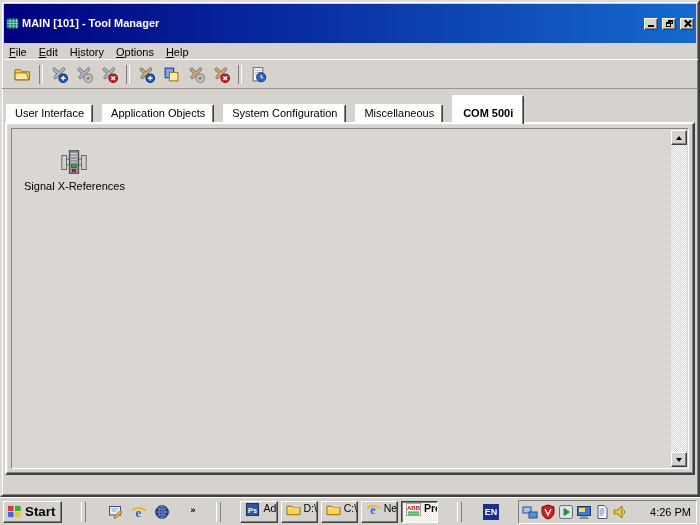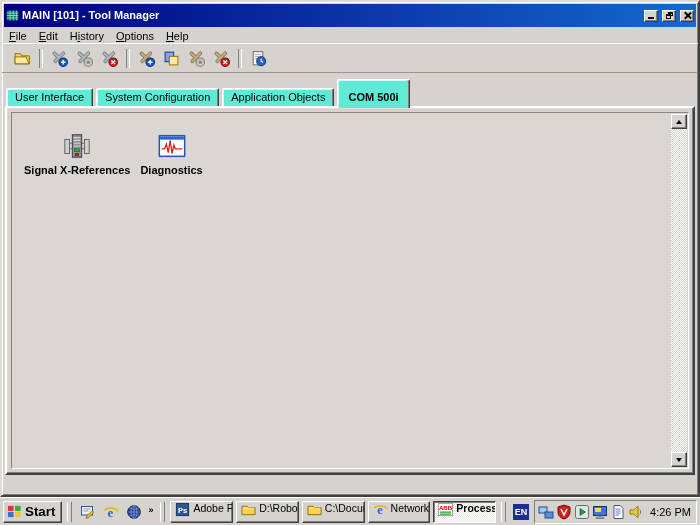--- a/index.html
+++ b/index.html
@@ -7,21 +7,21 @@
        font-family:"Liberation Sans",sans-serif;font-size:11px;color:#000;}
   svg{display:block;}
   u{text-decoration:underline;}
 
   
   #window{position:absolute;left:0;top:0;width:700px;height:497px;box-sizing:border-box;
           background:#d6d3ce;border:2px solid;border-color:#dfdcd7 #404040 #404040 #dfdcd7;
           box-shadow:inset 1px 1px 0 #fff, inset -1px -1px 0 #808080;
           display:flex;flex-direction:column;}
   .titlebar{height:15px;margin:2px 2px 0;background:linear-gradient(90deg,#000080,#1569cf);
-            display:flex;align-items:center;padding:4px 2px;gap:3px;flex:0 0 auto;}
+            display:flex;align-items:center;padding:12px 2px;gap:3px;flex:0 0 auto;}
   .app-icon{width:13px;height:13px;}
   .title-text{color:#fff;font-weight:bold;font-size:11px;flex:1;white-space:nowrap;overflow:hidden;line-height:13px;}
   .tb-ctl{width:14px;height:12px;background:#d6d3ce;border:1px solid;border-color:#fff #404040 #404040 #fff;
           box-shadow:inset -1px -1px 0 #808080;display:flex;align-items:center;justify-content:center;
           margin-left:1px;box-sizing:border-box;}
   .glyph-min{width:6px;height:2px;background:#000;margin-top:5px;}
   .glyph-restore{width:7px;height:7px;position:relative;}
   .glyph-restore:before{content:"";position:absolute;left:2px;top:0;width:5px;height:4px;border:1px solid #000;border-top-width:2px;box-sizing:border-box;}
   .glyph-restore:after{content:"";position:absolute;left:0;top:2px;width:5px;height:5px;border:1px solid #000;border-top-width:2px;background:#d6d3ce;box-sizing:border-box;}
   .glyph-close{position:relative;width:7px;height:7px;}
@@ -35,28 +35,28 @@
 
   
   .toolbar{height:30px;border-top:1px solid #fff;border-bottom:1px solid #9a968f;
            display:flex;align-items:center;padding:0 0 0 8px;box-sizing:border-box;flex:0 0 auto;}
   .tb-btn{width:25px;height:24px;display:flex;align-items:center;justify-content:center;}
   .tb-btn svg{width:17px;height:17px;}
   .tb-sep{width:2px;height:19px;border-left:1px solid #808080;border-right:1px solid #fff;margin:0 4px;}
 
   
   .tabstrip{display:flex;align-items:flex-end;padding:6px 0 0 4px;position:relative;z-index:2;flex:0 0 auto;}
-  .tab{position:relative;padding:2px 8px 3px;margin-right:3px;background:#5eead4;
+  .tab{position:relative;padding:2px 8px 3px;margin-right:9px;background:#ffffff;
        border:1px solid #404040;border-bottom:none;border-top-color:#fff;border-left-color:#fff;
        border-top-left-radius:2px;border-top-right-radius:2px;
        box-shadow:inset -1px 0 0 #808080, inset 1px 1px 0 rgba(255,255,255,.7);white-space:nowrap;text-align:center;}
   .tab.active{font-weight:bold;padding:11px 10px 5px;margin-bottom:-2px;z-index:3;}
   .tabpanel{flex:1 1 auto;margin:0 3px 20px;position:relative;background:#d6d3ce;
             border:2px solid;border-color:#fff #404040 #404040 #fff;
-            box-shadow:inset -1px -1px 0 #808080, inset 1px 1px 0 #dfdcd7;box-sizing:border-box;font-weight:bold;}
+            box-shadow:inset -1px -1px 0 #808080, inset 1px 1px 0 #dfdcd7;box-sizing:border-box;}
   .iconview{position:absolute;inset:4px;background:#dad7d2;
             border:1px solid;border-color:#8a867f #fff #fff #8a867f;}
   .icon-items{position:absolute;left:0;top:0;right:18px;display:flex;align-items:flex-start;
               gap:6px;padding:18px 4px 0 10px;}
   .shortcut{display:flex;flex-direction:column;align-items:center;padding:0 2px;}
   .shortcut svg{width:30px;height:30px;}
   .shortcut-label{margin-top:3px;white-space:nowrap;}
 
   
   .scrollbar{position:absolute;top:1px;right:1px;bottom:1px;width:16px;
@@ -65,21 +65,21 @@
             background-image:conic-gradient(#d6d3ce 25%,transparent 0 50%,#d6d3ce 0 75%,transparent 0);
             background-size:2px 2px;}
   .sb-btn{height:15px;background:#d6d3ce;border:1px solid;border-color:#fff #404040 #404040 #fff;
           box-shadow:inset -1px -1px 0 #808080;display:flex;align-items:center;justify-content:center;box-sizing:border-box;}
   .arr-up{width:0;height:0;border-left:3px solid transparent;border-right:3px solid transparent;border-bottom:4px solid #000;}
   .arr-dn{width:0;height:0;border-left:3px solid transparent;border-right:3px solid transparent;border-top:4px solid #000;}
 
   
   #taskbar{position:absolute;left:0;bottom:0;width:700px;height:28px;background:#d6d3ce;
            border-top:1px solid #fff;box-sizing:border-box;display:flex;align-items:center;
-           padding:0 3px;gap:3px;}
+           padding:0 3px;gap:17px;}
   .raised{background:#d6d3ce;border:1px solid;border-color:#fff #404040 #404040 #fff;
           box-shadow:inset -1px -1px 0 #808080;box-sizing:border-box;}
   .start-btn{height:22px;padding:0 6px 0 3px;display:flex;align-items:center;gap:3px;font-weight:bold;}
   .start-btn svg{width:15px;height:15px;}
   .handle{width:3px;height:20px;border-left:1px solid #fff;border-right:1px solid #808080;margin:0 2px;}
   .ql{display:flex;align-items:center;gap:2px;}
   .ql-btn{width:21px;height:21px;display:flex;align-items:center;justify-content:center;}
   .ql-btn svg{width:16px;height:16px;}
   .chevron{font-size:9px;padding:0 2px 4px 1px;font-weight:bold;}
   .tasks{flex:1;display:flex;gap:3px;overflow:hidden;}
@@ -89,21 +89,21 @@
   .task-btn.active{border-color:#404040 #fff #fff #404040;box-shadow:inset 1px 1px 0 #808080;
                    font-weight:bold;background-color:#e9e7e2;
                    background-image:conic-gradient(#fff 25%,transparent 0 50%,#fff 0 75%,transparent 0);
                    background-size:2px 2px;}
   .lang-badge{width:16px;height:16px;background:#1b2f8f;color:#fff;font-weight:bold;font-size:9px;
               display:flex;align-items:center;justify-content:center;margin:8px 2px;}
   .tray{display:flex;align-items:center;gap:2px;height:24px;padding:0 5px 0 3px;
         border:1px solid;border-color:#808080 #fff #fff #808080;box-sizing:border-box;}
   .tray-icon{width:16px;height:16px;}
   .tray-icon svg{width:16px;height:16px;}
-  .clock{margin-left:4px;white-space:nowrap;text-align:center;}
+  .clock{margin-left:20px;white-space:nowrap;text-align:center;}
 </style>
 </head>
 <body>
 
 <div id="window">
   <div class="titlebar">
     <span class="app-icon" id="appIcon">
         <svg viewBox="0 0 16 16">
           <rect x="1" y="2" width="14" height="12" fill="#0d7a6a"></rect>
           <path d="M1 5h14M1 8h14M1 11h14M5 2v12M9 2v12M13 2v12" stroke="#9fd8c8" stroke-width="1"></path>
@@ -252,52 +252,43 @@
             <path d="M4.5 4h6M4.5 6h6M4.5 8h3" stroke="#99a" stroke-width="0.8"></path>
             <circle cx="10.5" cy="10.5" r="4.2" fill="#2a63c9" stroke="#123c80"></circle>
             <path d="M10.5 8.3v2.2l1.8 1" stroke="#fff" stroke-width="1" fill="none"></path>
           </svg>
         </span>
       </button>
     </div>
 
   <div class="tabstrip" id="tabstrip">
       <span class="tab">User Interface</span>
+      <span class="tab">Application Objects</span>
       <span class="tab">System Configuration</span>
-      <span class="tab">Application Objects</span>
+      <span class="tab">Miscellaneous</span>
       <span class="tab active">COM 500i</span>
     </div>
 
   <div class="tabpanel">
     <div class="iconview">
       <div class="icon-items" id="iconItems">
           <div class="shortcut">
             <span>
               <svg viewBox="0 0 32 32">
                 <rect x="3" y="9" width="5" height="15" fill="#d0d0d0" stroke="#606060"></rect>
                 <rect x="24" y="9" width="5" height="15" fill="#d0d0d0" stroke="#606060"></rect>
                 <path d="M8 13h3M21 13h3M8 19h3M21 19h3" stroke="#606060"></path>
                 <rect x="11" y="4" width="10" height="24" fill="#8f9296" stroke="#3a3a3a"></rect>
                 <path d="M12.5 7h7M12.5 10h7M12.5 13h7M12.5 16h7" stroke="#cfd2d6" stroke-width="1.2"></path>
                 <rect x="13.5" y="19" width="5" height="3" fill="#2fae3a" stroke="#145c1b" stroke-width="0.7"></rect>
                 <rect x="14.5" y="24" width="3" height="2.5" fill="#c32a2a" stroke="#5c1414" stroke-width="0.7"></rect>
               </svg>
             </span>
             <span class="shortcut-label">Signal X-References</span>
           </div>
-          <div class="shortcut">
-            <span>
-              <svg viewBox="0 0 32 32">
-                <rect x="2.5" y="5" width="27" height="22" fill="#fff" stroke="#2456b0" stroke-width="1.6"></rect>
-                <rect x="3.3" y="5.8" width="25.4" height="3.4" fill="#2b63d4"></rect>
-                <path d="M5 19h3l2-5 2 9 2-13 2 14 2-9 1.5 4H27" fill="none" stroke="#d42222" stroke-width="1.4"></path>
-              </svg>
-            </span>
-            <span class="shortcut-label">Diagnostics</span>
-          </div>
         </div>
       <div class="scrollbar">
         <div class="sb-btn">
             <span class="arr-up"></span>
           </div>
         <div class="sb-track"></div>
         <div class="sb-btn">
             <span class="arr-dn"></span>
           </div>
       </div>

